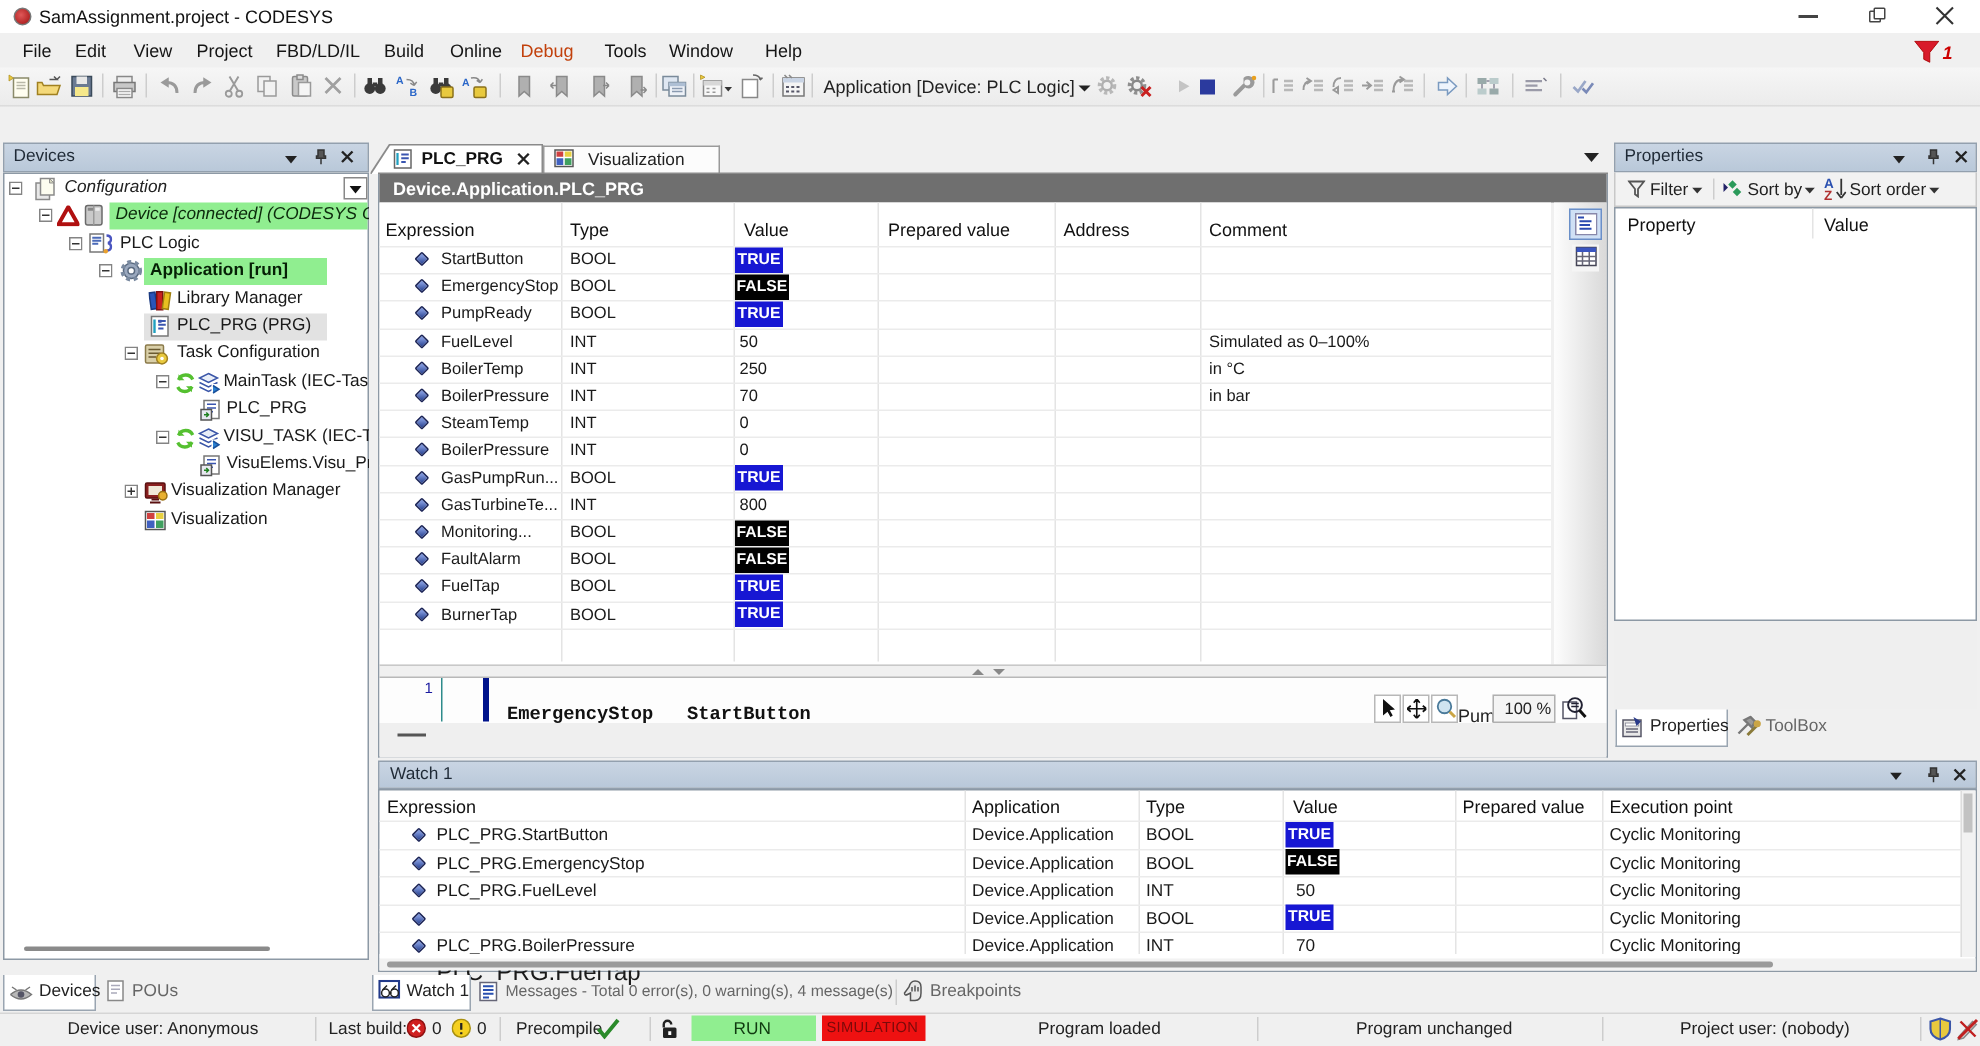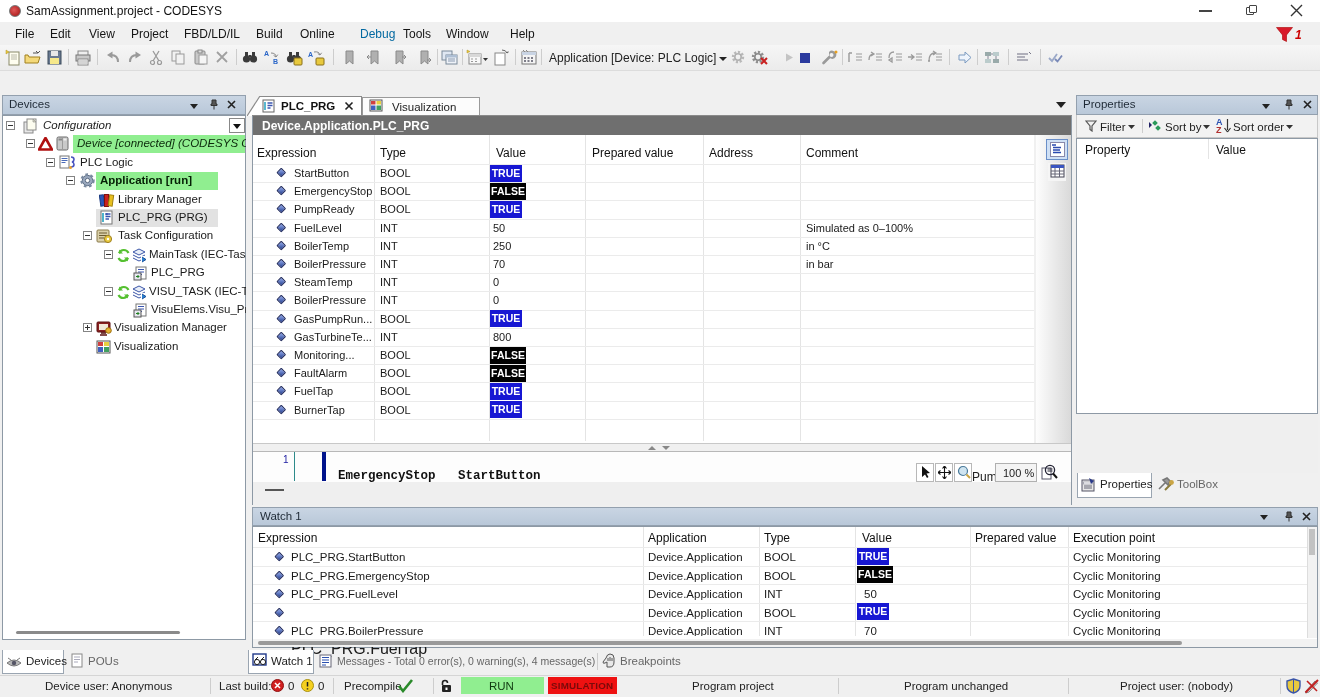--- a/index.html
+++ b/index.html
@@ -26,21 +26,21 @@
     <path d="M1 1 L12 12 M12 1 L1 12" stroke="#333" stroke-width="1.4"></path>
   </svg>
 <div class="a" style="left:0;top:22px;width:1320px;height:23px;background:#f0f0f0"></div>
 <div class="tx" style="left:15px;top:27px;font-size:12px;color:#151515">File</div>
 <div class="tx" style="left:50px;top:27px;font-size:12px;color:#151515">Edit</div>
 <div class="tx" style="left:89px;top:27px;font-size:12px;color:#151515">View</div>
 <div class="tx" style="left:131px;top:27px;font-size:12px;color:#151515">Project</div>
 <div class="tx" style="left:184px;top:27px;font-size:12px;color:#151515">FBD/LD/IL</div>
 <div class="tx" style="left:256px;top:27px;font-size:12px;color:#151515">Build</div>
 <div class="tx" style="left:300px;top:27px;font-size:12px;color:#151515">Online</div>
-<div class="tx" style="left:360px;top:27px;font-size:12px;color:#0369a1">Debug</div>
+<div class="tx" style="left:347px;top:27px;font-size:12px;color:#c2410c">Debug</div>
 <div class="tx" style="left:403px;top:27px;font-size:12px;color:#151515">Tools</div>
 <div class="tx" style="left:446px;top:27px;font-size:12px;color:#151515">Window</div>
 <div class="tx" style="left:510px;top:27px;font-size:12px;color:#151515">Help</div>
 <svg class="a" style="left:1276px;top:27px" width="17" height="15">
     <path d="M0.5 0.5 L16.5 0.5 L10.5 8 L10.5 14.5 L6.5 12.5 L6.5 8 Z" fill="#d81a2a" stroke="#a00" stroke-width="0.6"></path>
   </svg>
 <div class="tx" style="left:1295px;top:28px;font-size:12px;font-weight:bold;color:#c00;font-style:italic">1</div>
 <div class="a" style="left:0;top:45px;width:1320px;height:26px;background:linear-gradient(#f6f6f6,#ebebeb)"></div>
 <div class="a" style="left:0;top:70px;width:1320px;height:1px;background:#dcdcdc"></div>
 <svg class="a" style="left:5px;top:49px" width="17" height="17">
@@ -721,22 +721,22 @@
     <path d="M2 8 l4 5 l9 -11" stroke="#2a8a2a" stroke-width="2.6" fill="none"></path>
   </svg>
 <svg class="a" style="left:440px;top:679px" width="14" height="15">
     <rect x="2" y="6" width="9" height="7" rx="1" fill="#222"></rect>
     <path d="M4 6 v-2 a2.5 2.5 0 0 1 5 0" stroke="#222" stroke-width="1.6" fill="none" transform="translate(-1.5,0)"></path>
     <rect x="5.5" y="8.5" width="2" height="2.5" fill="#fff"></rect>
   </svg>
 <div class="a" style="left:461px;top:677px;width:83px;height:17px;background:#90ee90"></div>
 <div class="tx" style="left:489px;top:680px;font-size:11.5px;color:#103a10">RUN</div>
 <div class="a" style="left:548px;top:677px;width:69px;height:17px;background:#ee1111"></div>
-<div class="tx" style="left:551px;top:680px;font-size:9.8px;font-weight:bold;color:#7a0a0a;letter-spacing:0.2px">SIMULATION</div>
-<div class="tx" style="left:692px;top:680px;font-size:11.5px;color:#222">Program project</div>
+<div class="tx" style="left:551px;top:680px;font-size:9.8px;font-weight:normal;color:#7a0a0a;letter-spacing:0.2px">SIMULATION</div>
+<div class="tx" style="left:692px;top:680px;font-size:11.5px;color:#222">Program loaded</div>
 <div class="tx" style="left:904px;top:680px;font-size:11.5px;color:#222">Program unchanged</div>
 <div class="tx" style="left:1120px;top:680px;font-size:11.5px;color:#222">Project user: (nobody)</div>
 <svg class="a" style="left:1286px;top:678px" width="15" height="16">
     <path d="M7.5 1 L14 3 V8 Q14 13 7.5 15 Q1 13 1 8 V3 Z" fill="#e8c93e" stroke="#3a55a8" stroke-width="1.4"></path>
     <path d="M7.5 1 V15" stroke="#3a55a8"></path>
   </svg>
 <svg class="a" style="left:1304px;top:678px" width="16" height="16">
     <path d="M2 13 L11 3 l2.5 2 L5 14 l-3.5 1 Z" fill="#ddd" stroke="#888"></path>
     <path d="M1.5 14.5 L14 2" stroke="#c02020" stroke-width="2"></path>
     <path d="M3 3 l10 10" stroke="#c02020" stroke-width="1.6"></path>

